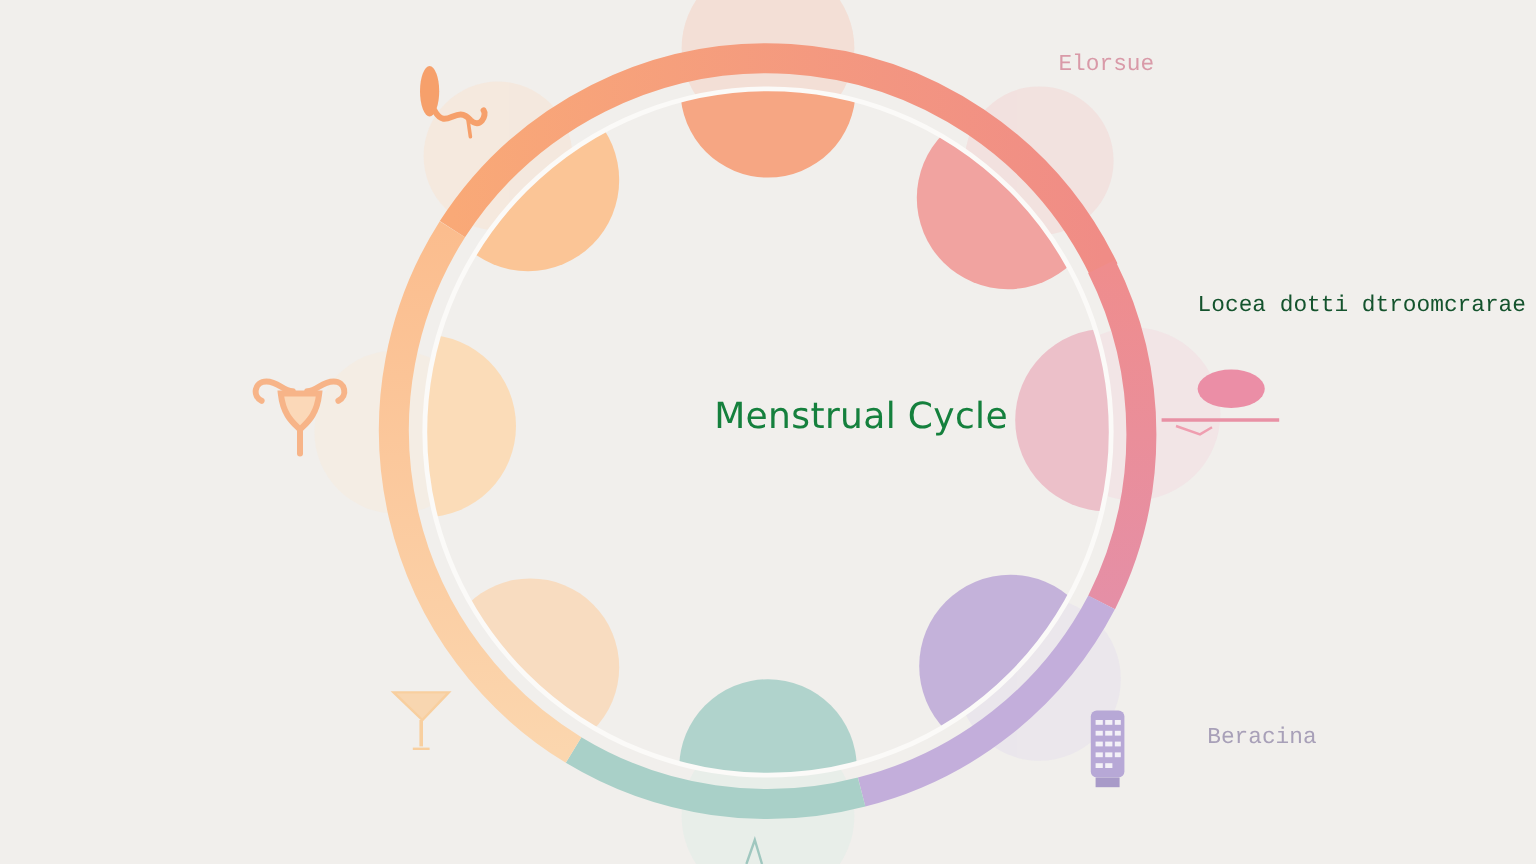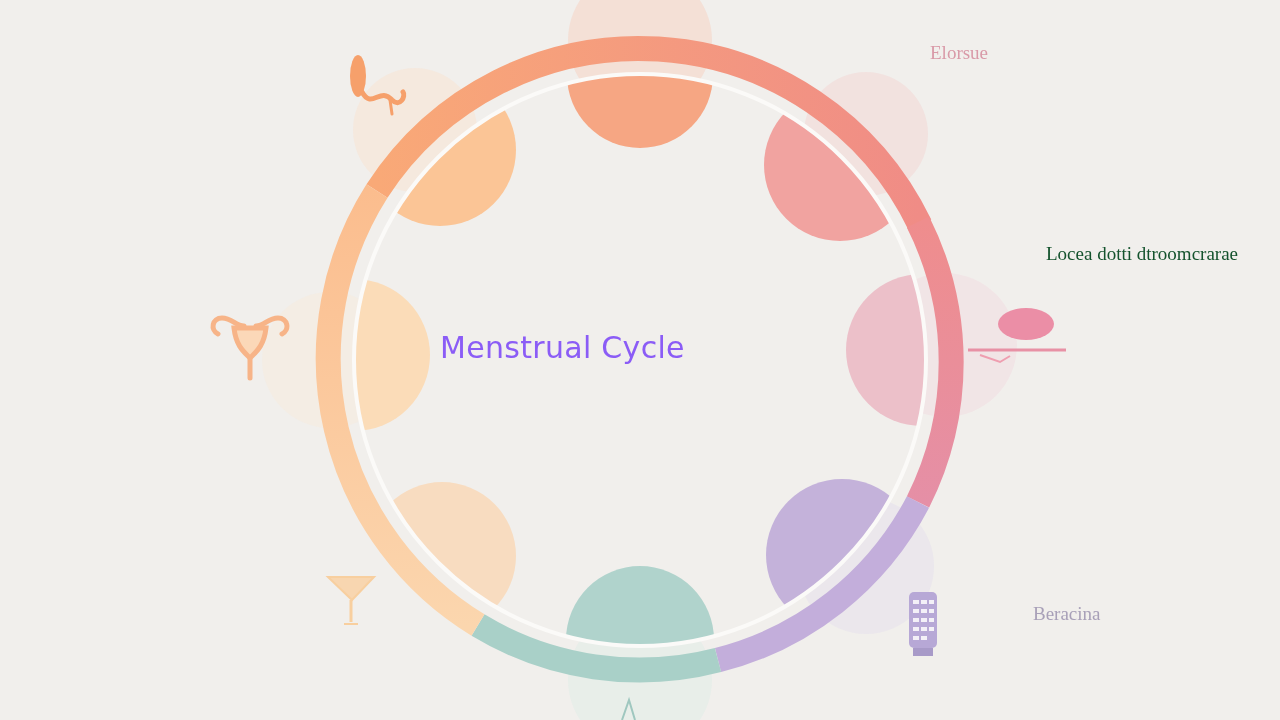--- a/index.html
+++ b/index.html
@@ -21,46 +21,45 @@
       left: 0;
       top: 0;
       width: 1280px;
       height: 720px;
     }
     .center-title {
       position: absolute;
       left: 440px;
       top: 330px;
       width: 400px;
-      text-align: left;
+      text-align: right;
       font-family: "DejaVu Sans", sans-serif;
       font-size: 30px;
       font-weight: 500;
-      color: #8b5cf6;
+      color: #15803d;
       letter-spacing: 0.3px;
     }
     .label {
       position: absolute;
-      font-family: Liberation Serif, serif;
+      font-family: Liberation Mono, monospace;
       font-size: 19px;
       white-space: nowrap;
-      margin-left: 48px;
     }
     .label-top {
       left: 882px;
       top: 42px;
       color: #d99aa8;
     }
     .label-right {
       left: 998px;
       top: 243px;
       color: #14532d;
     }
     .label-bottom {
-      left: 985px;
+      left: 1006px;
       top: 603px;
       color: #a8a0b8;
     }
   </style>
 </head>
 <body>
 
 <div id="stage">
   <svg id="diagram-svg" viewBox="0 0 1280 720" xmlns="http://www.w3.org/2000/svg">
     <defs>

